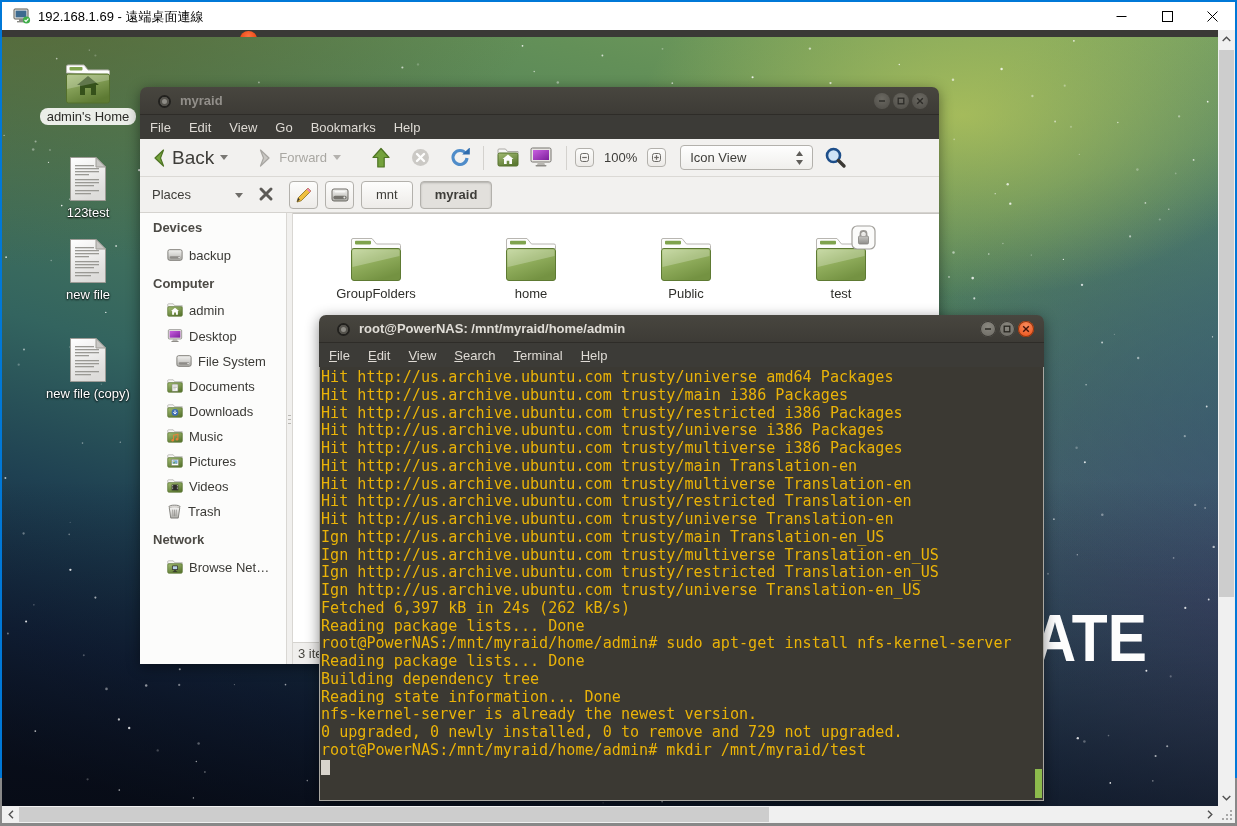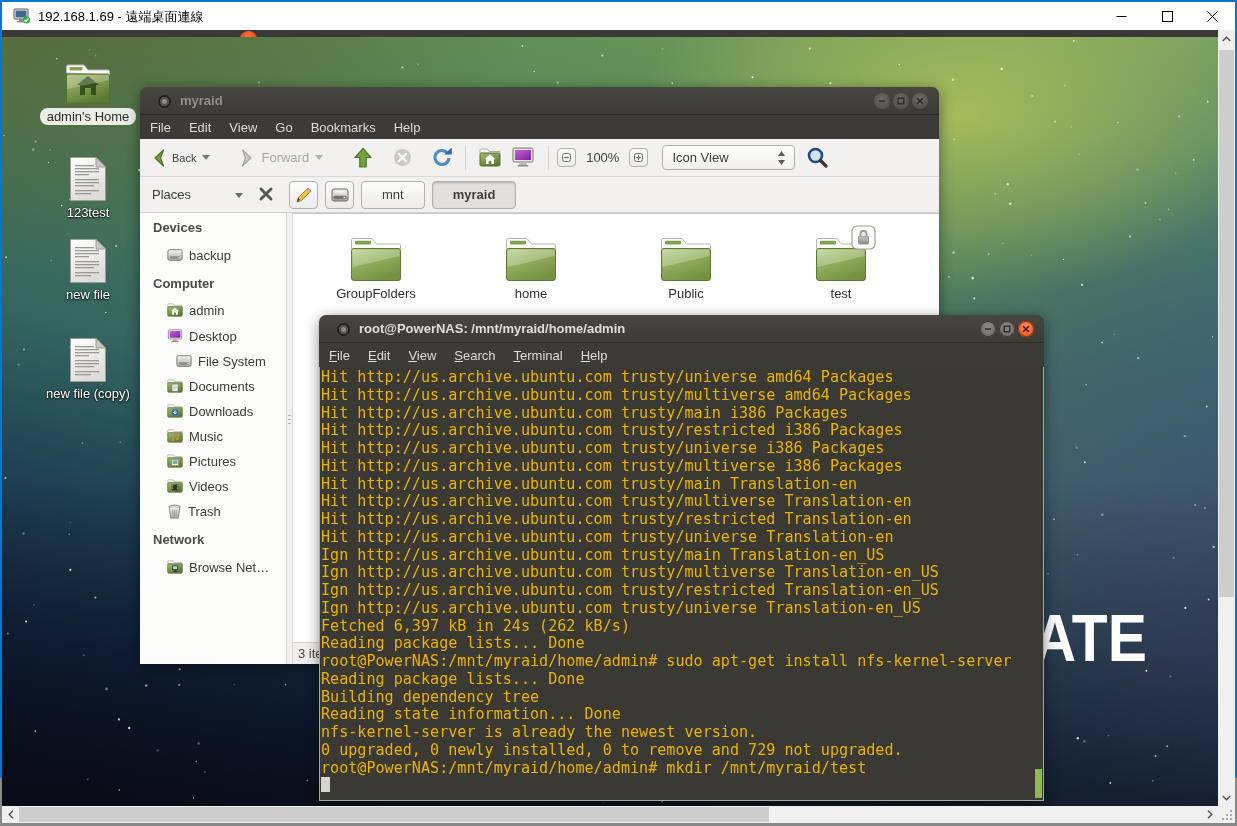--- a/index.html
+++ b/index.html
@@ -69,21 +69,21 @@
   .uwin-menubar { height:24px; background:#3c3b37; display:flex; align-items:center; padding-left:1px; }
   .umenu-item { display:inline-block; font-size:13px; color:#dfdbd5; padding:3px 9px; white-space:nowrap; }
   .umenu-item.mnemonic::first-letter { text-decoration:underline; }
 
   
   .fm { left:138px; top:57px; width:799px; height:577px; }
   .fm .uwin-title { color:#928f8a; }
   .fm-toolbar { height:38px; background:#f2f1ef; border-bottom:1px solid #dbd9d5; position:relative;
     display:flex; align-items:center; padding:0 6px; }
   .tb-sep { width:1px; height:24px; background:#d4d2ce; margin:0 8px; }
-  .tb-back-label { font-size:11px; color:#3e3d39; margin:0 4px 0 6px; }
+  .tb-back-label { font-size:19px; color:#3e3d39; margin:0 4px 0 6px; }
   .tb-fwd-label { font-size:13px; color:#a9a7a2; margin:0 4px 0 6px; }
   .tb-caret { width:0; height:0; border-left:4px solid transparent; border-right:4px solid transparent;
     border-top:5px solid #7a7874; margin:0 6px 0 2px; }
   .tb-caret.dim { border-top-color:#b4b2ae; }
   .tb-gap { width:14px; }
   .tb-icon-btn { display:flex; align-items:center; justify-content:center; padding:2px 5px; }
   .zoom-btn { width:19px; height:19px; border:1px solid #b3b1ac; border-radius:4px;
     background:linear-gradient(#fdfdfc,#eceae7); display:flex; align-items:center; justify-content:center; }
   .zoom-pct { font-size:13px; color:#3e3d39; margin:0 10px; }
   .view-combo { width:133px; height:25px; border:1px solid #b3b1ac; border-radius:4px; margin-left:14px;
@@ -92,21 +92,21 @@
   .combo-arrows { position:absolute; right:8px; top:4px; }
   .fm-pathbar { height:36px; background:#f2f1ef; border-bottom:1px solid #d5d3cf; position:relative;
     display:flex; align-items:center; }
   .places-label { font-size:13px; color:#3e3d39; margin-left:12px; }
   .places-caret { position:absolute; left:95px; top:16px; width:0; height:0;
     border-left:4px solid transparent; border-right:4px solid transparent; border-top:5px solid #6f6d69; }
   .places-close { position:absolute; left:118px; top:9px; width:16px; height:16px; }
   .path-btn { height:28px; border:1px solid #b3b1ac; border-radius:4px; background:linear-gradient(#fdfdfc,#edebe8);
     display:flex; align-items:center; justify-content:center; font-size:13px; color:#3e3d39; margin-right:7px; }
   .path-btn.icon-only { width:29px; }
-  .path-btn.text { padding:0 20px; }
+  .path-btn.text { padding:0 14px; }
   .path-btn.active { background:#e2e0dc; box-shadow:inset 0 1px 2px rgba(0,0,0,0.22); font-weight:bold; }
   .fm-body { position:relative; height:451px; background:#fff; }
   .fm-sidebar { position:absolute; left:0; top:0; width:147px; height:451px; background:#fcfcfb;
     border-right:1px solid #d9d7d3; overflow:hidden; }
   .sb-row { position:absolute; left:0; width:147px; height:24px; display:flex; align-items:center; }
   .sb-header { font-size:13px; font-weight:bold; color:#4c4a45; padding-left:13px; }
   .sb-item { padding-left:27px; font-size:13px; color:#3b3a36; }
   .sb-item .sb-ico { flex:none; }
   .sb-item span.lbl { margin-left:6px; white-space:nowrap; }
   .fm-divider { position:absolute; left:147px; top:0; width:6px; height:451px;
@@ -914,21 +914,20 @@
         <div class="uwin-menubar">
           <span class="umenu-item mnemonic">File</span>
           <span class="umenu-item mnemonic">Edit</span>
           <span class="umenu-item mnemonic">View</span>
           <span class="umenu-item mnemonic">Search</span>
           <span class="umenu-item mnemonic">Terminal</span>
           <span class="umenu-item mnemonic">Help</span>
         </div>
         <div class="term-content">
           <div class="term-line">Hit http://us.archive.ubuntu.com trusty/universe amd64 Packages</div>
-          <div class="term-line">Hit http://us.archive.ubuntu.com trusty/multiverse amd64 Packages</div>
           <div class="term-line">Hit http://us.archive.ubuntu.com trusty/main i386 Packages</div>
           <div class="term-line">Hit http://us.archive.ubuntu.com trusty/restricted i386 Packages</div>
           <div class="term-line">Hit http://us.archive.ubuntu.com trusty/universe i386 Packages</div>
           <div class="term-line">Hit http://us.archive.ubuntu.com trusty/multiverse i386 Packages</div>
           <div class="term-line">Hit http://us.archive.ubuntu.com trusty/main Translation-en</div>
           <div class="term-line">Hit http://us.archive.ubuntu.com trusty/multiverse Translation-en</div>
           <div class="term-line">Hit http://us.archive.ubuntu.com trusty/restricted Translation-en</div>
           <div class="term-line">Hit http://us.archive.ubuntu.com trusty/universe Translation-en</div>
           <div class="term-line">Ign http://us.archive.ubuntu.com trusty/main Translation-en_US</div>
           <div class="term-line">Ign http://us.archive.ubuntu.com trusty/multiverse Translation-en_US</div>

